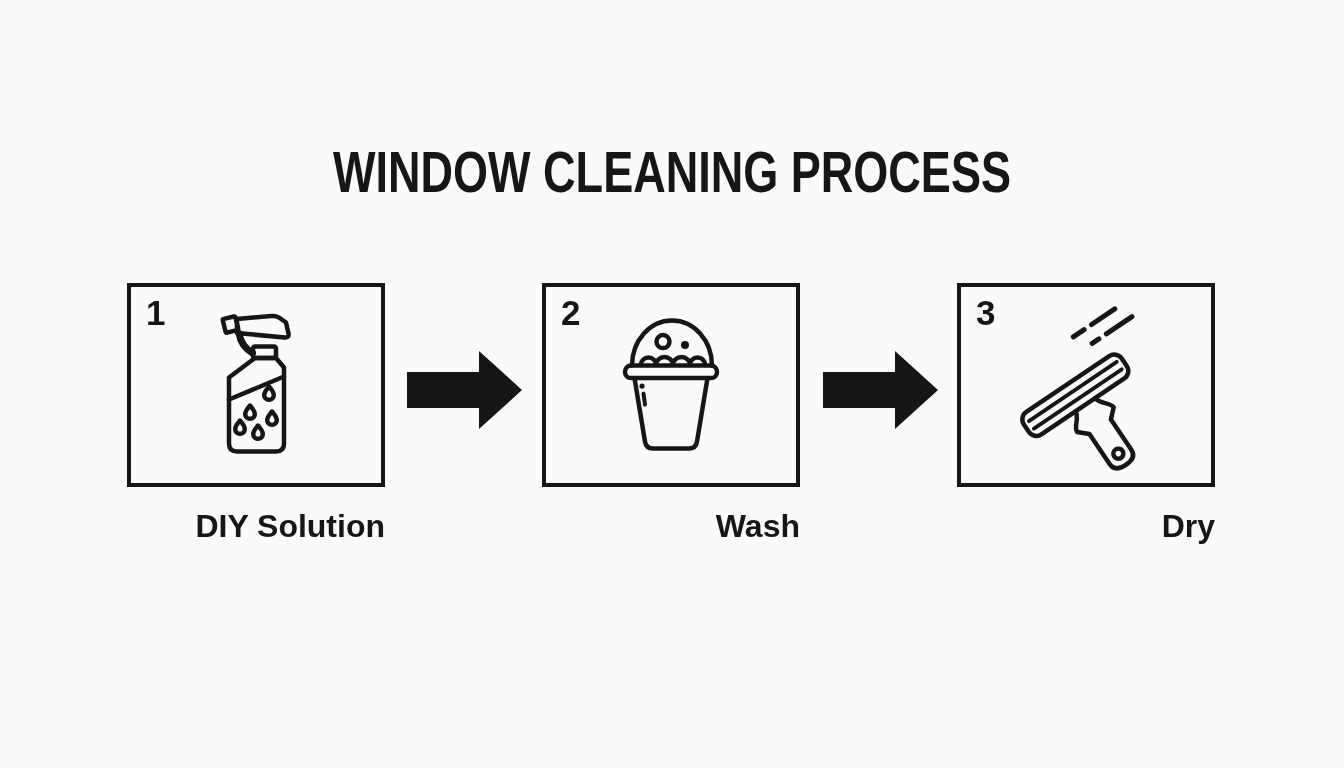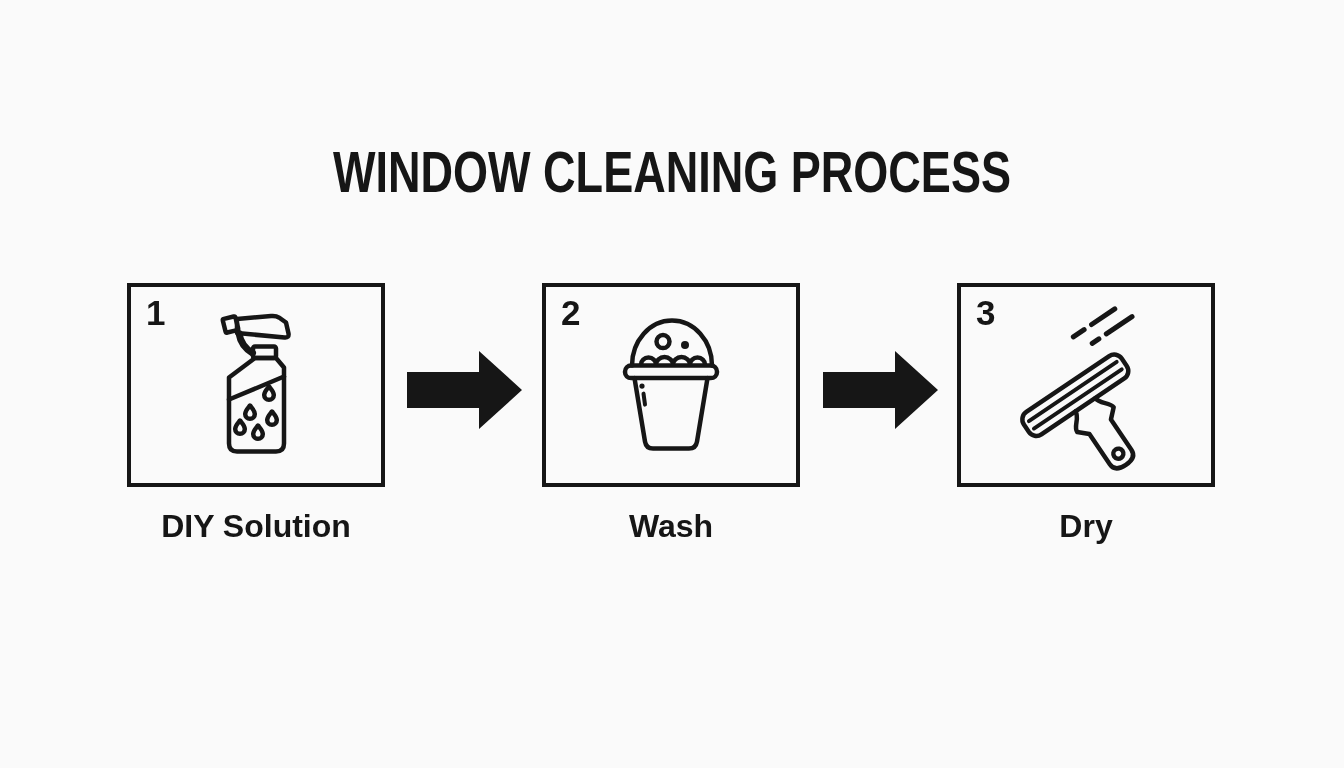--- a/index.html
+++ b/index.html
@@ -55,21 +55,21 @@
     left: 50%;
     top: 50%;
     transform: translate(-50%, -51%);
     overflow: visible;
   }
   .icon-squeegee { transform: translate(-47%, -50%); }
   .step-label {
     position: absolute;
     top: 509px;
     width: 258px;
-    text-align: center;
+    text-align: right;
     font-size: 32px;
     font-weight: 700;
     line-height: 1.1;
     white-space: nowrap;
   }
   .label-1 { left: 127px; }
   .label-2 { left: 542px; }
   .label-3 { left: 957px; }
   .arrow {
     position: absolute;

